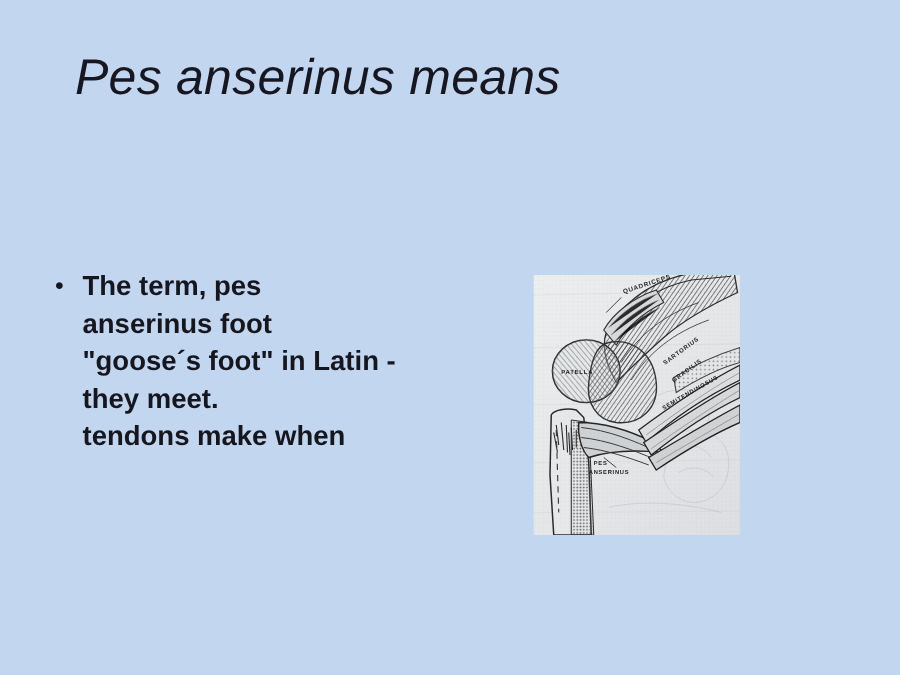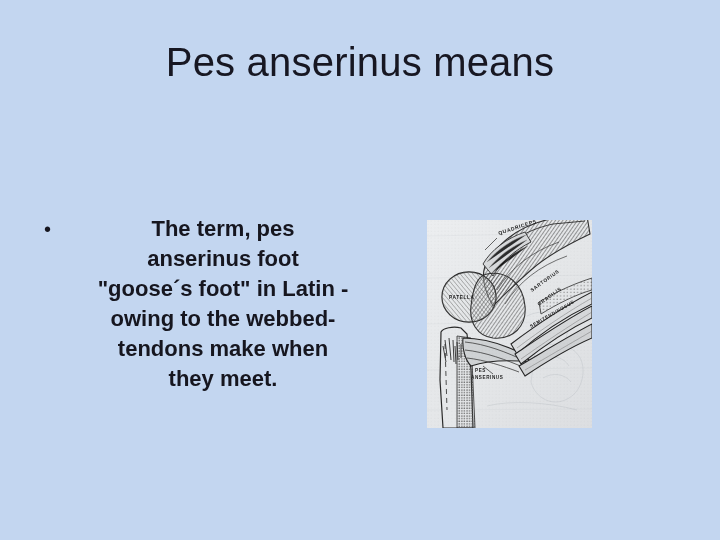--- a/index.html
+++ b/index.html
@@ -22,27 +22,27 @@
     height: 540px;
     background: #c3d6f0;
   }
 
   
   #slide-title {
     position: absolute;
     left: 60px;
     top: 38px;
     width: 600px;
-    text-align: center;
     font-size: 40px;
     font-weight: 400;
     line-height: 48px;
     color: #171722;
     letter-spacing: 0.2px;
     white-space: nowrap;
+    font-style: italic;
   }
 
   
   #body-block {
     position: absolute;
     left: 40px;
     top: 214px;
     width: 340px;
   }
   .bullet-row {
@@ -58,21 +58,20 @@
     text-align: left;
     padding-left: 4px;
     box-sizing: border-box;
   }
   .bullet-text {
     flex: 1 1 auto;
     font-size: 22px;
     font-weight: 700;
     line-height: 30px;
     color: #16161f;
-    text-align: center;
   }
   .bullet-text .ln { display: block; white-space: pre; }
 
   
   #figure-wrap {
     position: absolute;
     left: 427px;
     top: 220px;
     width: 165px;
     height: 208px;
@@ -88,23 +87,22 @@
 
   <div id="slide-title">Pes anserinus means</div>
 
   <div id="body-block">
     <div class="bullet-row">
       <div class="bullet-dot">•</div>
       <div class="bullet-text">
         <span class="ln">The term, pes</span>
         <span class="ln">anserinus foot</span>
         <span class="ln">"goose´s foot" in Latin -</span>
-        <span class="ln">owing to the webbed-</span>
+        <span class="ln">they meet.</span>
         <span class="ln">tendons make when</span>
-        <span class="ln">they meet.</span>
       </div>
     </div>
   </div>
 
   <div id="figure-wrap">
     <svg id="figure-svg" viewBox="0 0 165 208" xmlns="http://www.w3.org/2000/svg">
       <defs>
         <pattern id="hatchA" width="3" height="3" patternTransform="rotate(35)" patternUnits="userSpaceOnUse">
           <line x1="0" y1="0" x2="0" y2="3" stroke="#4a4a4a" stroke-width="1.1"></line>
         </pattern>

